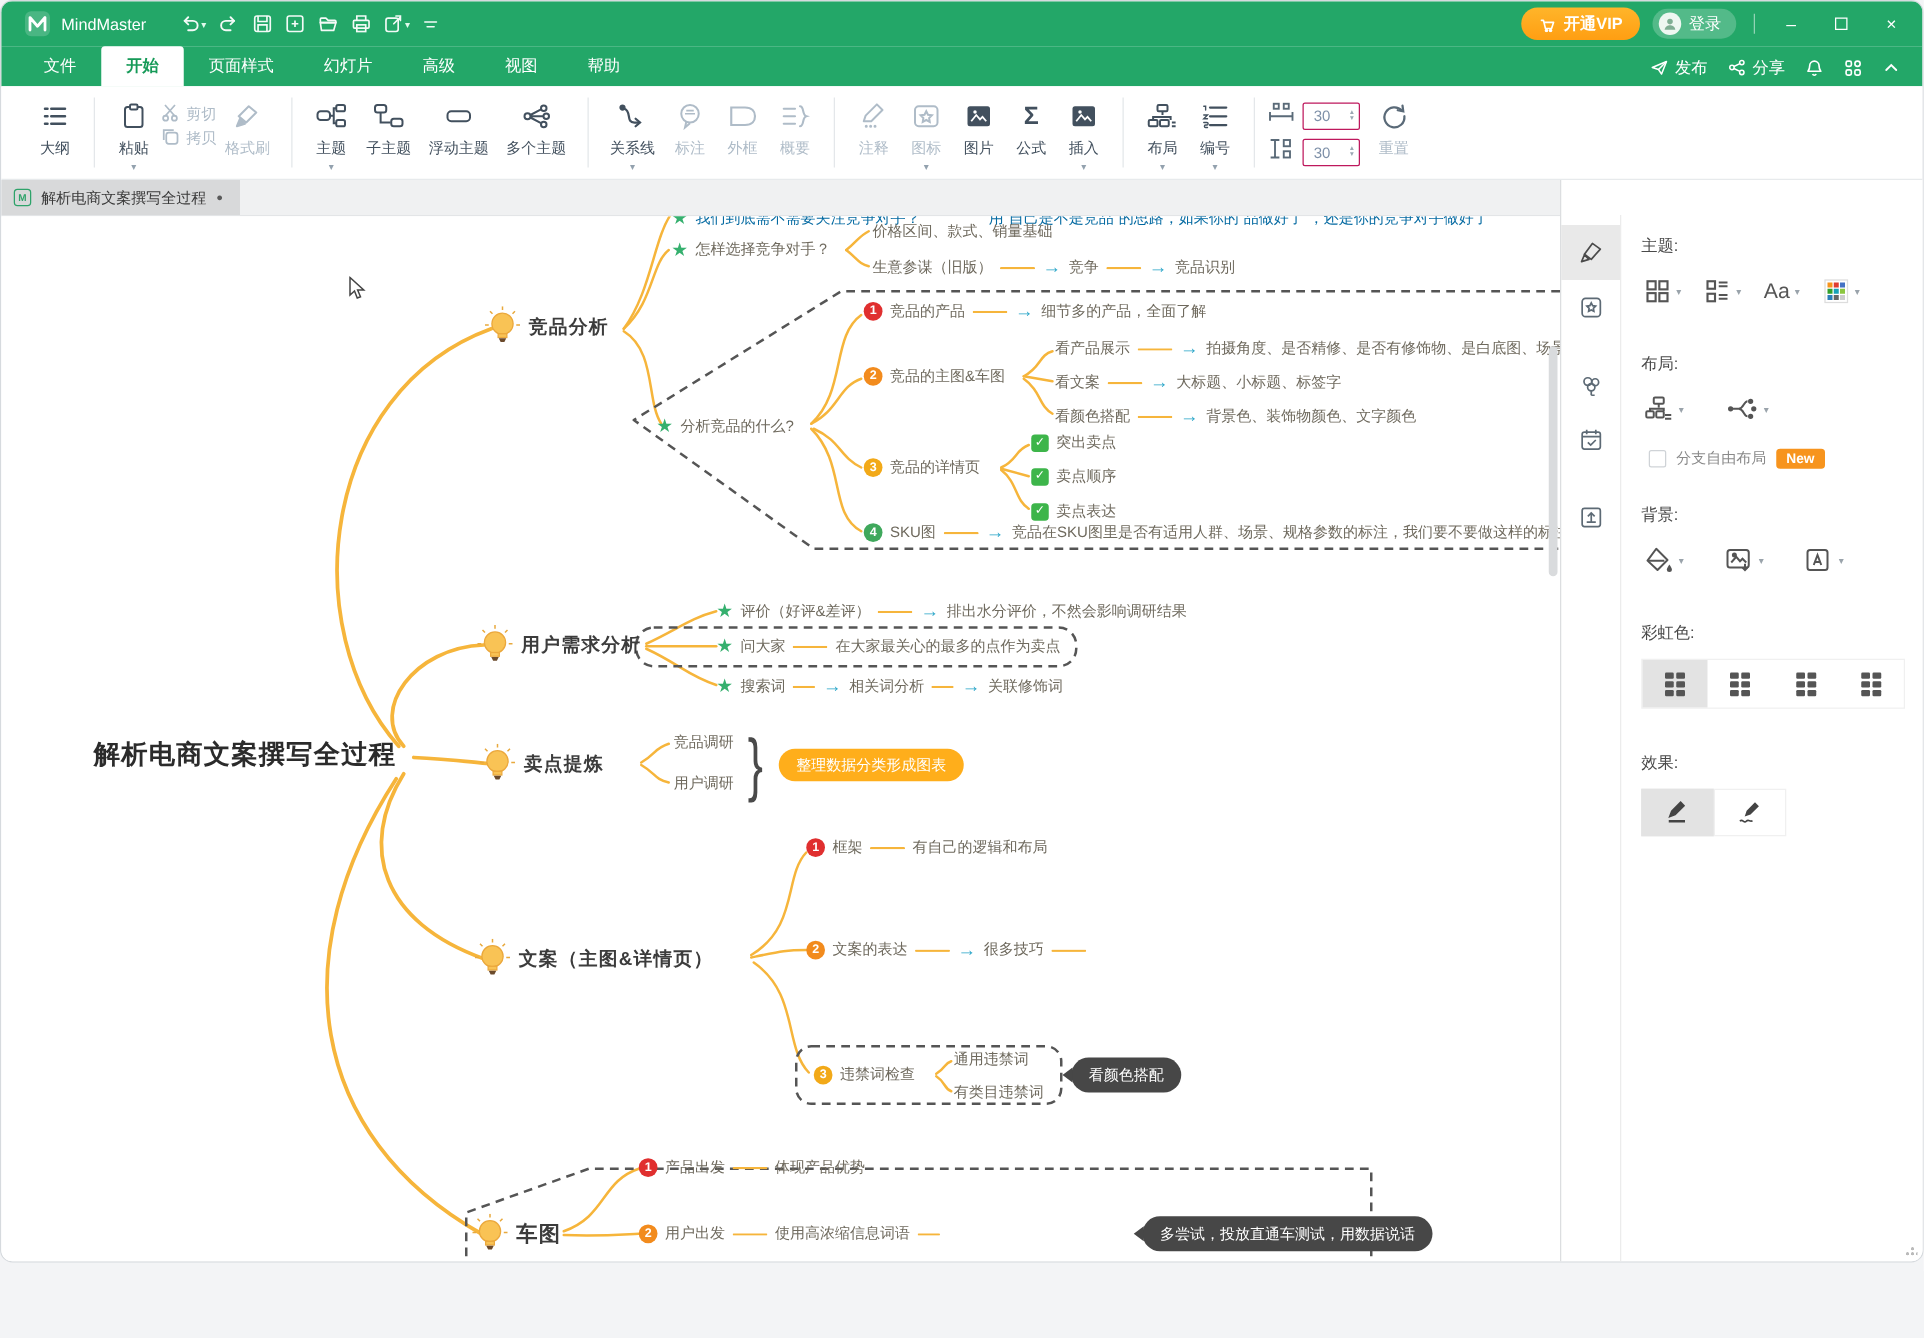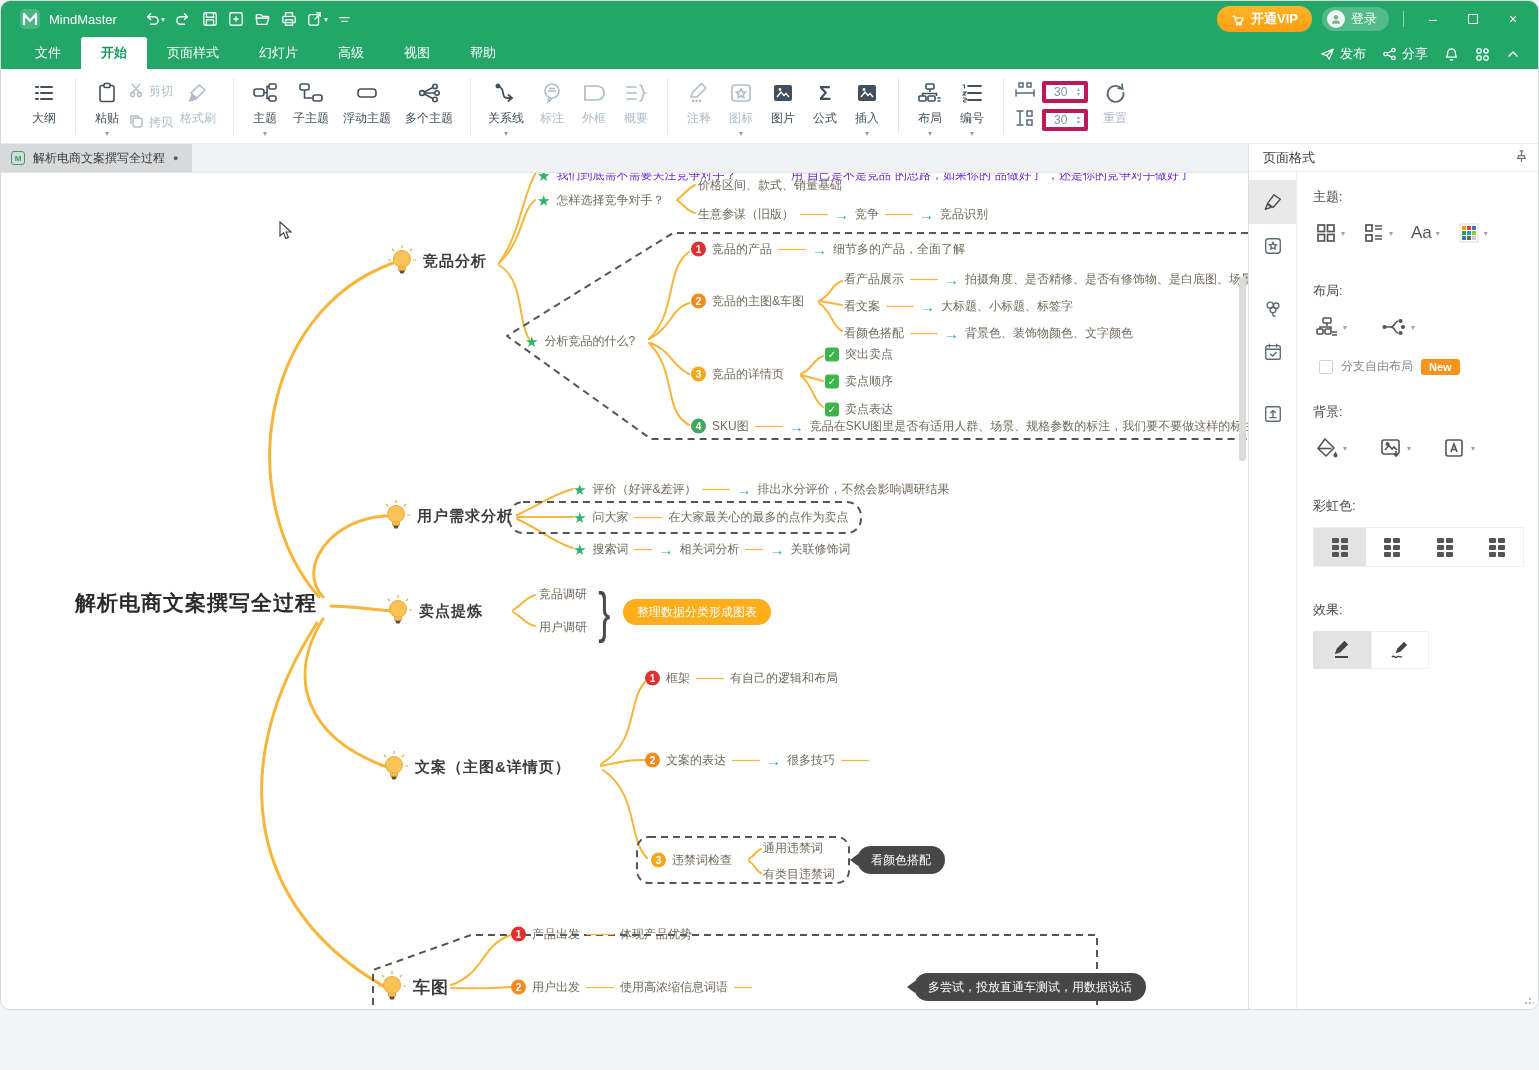--- a/index.html
+++ b/index.html
@@ -37,25 +37,25 @@
   .mr-item{display:flex;align-items:center;gap:5px;}
 
   
   .toolbar{position:absolute;left:0;top:68px;width:100%;height:75px;background:#fff;border-bottom:1px solid #e7eaec;display:flex;align-items:flex-start;padding:6px 6px 0 14px;}
   .tgroup{display:flex;align-items:flex-start;padding:0 8px;}
   .tdiv{width:1px;height:56px;background:#e4e7ea;margin:3px 2px 0;}
   .titem{display:flex;flex-direction:column;align-items:center;gap:4px;font-size:12px;color:var(--tool-dark);padding:5px 7px 0;min-width:42px;}
   .titem .ic{height:26px;display:flex;align-items:center;justify-content:center;}
   .titem.dis{color:var(--tool-dis);}
   .caret{font-size:8px;color:#93a1ae;line-height:5px;}
-  .stackcol{display:flex;flex-direction:column;gap:12px;padding-top:7px;}
+  .stackcol{display:flex;flex-direction:column;gap:0;padding-top:7px;}
   .srow{display:flex;align-items:center;gap:5px;font-size:12px;color:var(--tool-dis);}
   .spincol{display:flex;flex-direction:column;gap:6px;padding-top:6px;}
   .sprow{display:flex;align-items:center;gap:6px;}
-  .spinner{display:flex;align-items:center;border:4px solid #be185d;border-radius:2px;height:22px;width:46px;padding-left:8px;font-size:12px;color:#7E90A8;justify-content:space-between;}
+  .spinner{display:flex;align-items:center;border:1px solid #be185d;border-radius:2px;height:22px;width:46px;padding-left:8px;font-size:12px;color:#7E90A8;justify-content:space-between;}
   .spin-arrows{display:flex;flex-direction:column;font-size:6px;color:#9aa7b3;padding-right:4px;line-height:5px;}
   .sigma{font-size:20px;font-weight:bold;line-height:1;}
 
   
   .tabstrip{position:absolute;left:0;top:143px;width:1247px;height:29px;background:#f0f1f2;border-bottom:1px solid #e3e5e7;display:flex;align-items:stretch;}
   .doctab{display:flex;align-items:center;gap:8px;background:#d8d9da;padding:0 14px 0 10px;font-size:12px;color:#3a3a3a;max-width:250px;}
   .doctab .dot{color:#5a5a5a;font-size:9px;}
   .docicon{width:14px;height:14px;border:1.5px solid #2ea36a;border-radius:3px;color:#2ea36a;font-size:8px;display:flex;align-items:center;justify-content:center;font-weight:bold;}
 
   
@@ -70,21 +70,21 @@
   .star{color:var(--star);font-size:15px;line-height:1;flex:none;}
   .ncirc{width:15px;height:15px;border-radius:50%;color:#fff;font-size:10px;display:flex;align-items:center;justify-content:center;font-weight:bold;flex:none;}
   .c-red{background:#E02F2F;} .c-org{background:#F28B1D;} .c-amb{background:#F2A918;} .c-grn{background:#3FA85C;}
   .chkbox{width:14px;height:14px;background:var(--chk);border-radius:3px;color:#fff;font-size:10px;display:flex;align-items:center;justify-content:center;flex:none;}
   .center-topic{position:absolute;left:74px;top:416px;font-size:21px;font-weight:bold;color:#2b2b2b;letter-spacing:1px;}
   .pill{position:absolute;transform:translateY(-50%);border-radius:14px;color:#fff;font-size:12px;display:flex;align-items:center;justify-content:center;white-space:nowrap;padding:0 14px;height:26px;}
   .pill.orange{background:var(--pill-orange);}
   .pill.dark{background:var(--pill-dark);height:28px;border-radius:15px;}
   .pill .tri{position:absolute;left:-7px;width:0;height:0;border-top:6px solid transparent;border-bottom:6px solid transparent;border-right:8px solid var(--pill-dark);}
   .bigbrace{position:absolute;transform:translateY(-50%);font-size:56px;font-weight:300;color:#4a4a4a;transform:translateY(-50%) scaleX(.65);}
-  .faded{color:#6d28d9;}
+  .faded{color:#0369a1;}
   .col-list{position:absolute;font-size:12px;color:var(--txt);line-height:17px;}
   .col-list span{display:block;}
   .vscroll{position:absolute;right:2px;top:104px;width:7px;height:184px;background:#d9dbdd;border-radius:4px;}
   .hscroll{position:absolute;left:447px;top:845px;width:498px;height:9px;background:#c9cbcd;border-radius:5px;}
   .bulb{flex:none;display:flex;}
 
   
   .panel{position:absolute;left:1247px;top:143px;width:292px;height:885px;background:#fff;border-left:1px solid #dcdee0;}
   .panel-header{height:28px;display:flex;align-items:center;justify-content:space-between;padding:0 12px 0 14px;font-size:13px;color:#3c3c3c;border-bottom:1px solid #ededed;}
   .panel-body{position:absolute;left:0;top:28px;right:0;bottom:0;display:flex;}
@@ -818,27 +818,20 @@
     <div class="hscroll"></div>
 
     <span class="cursor">
       <svg width="18" height="20" viewBox="0 0 18 20">
           <path d="M1 1v14l3.6-3.2 2.2 5.6 2.6-1-2.3-5.4H12z" fill="#fff" stroke="#444" stroke-width="1.2"></path>
         </svg>
     </span>
   </div>
 
   <div class="panel">
-    <div class="panel-header">
-      <span>页面格式</span>
-      <span><svg width="13" height="13" viewBox="0 0 14 14" fill="none" stroke="#777" stroke-width="1.4">
-            <path d="M5 1h4M7 1v5M4 6h6l1 3H3z" fill="#fff"></path>
-            <path d="M7 9v4"></path>
-          </svg></span>
-    </div>
     <div class="panel-body">
       <div class="pstrip">
         <span class="pi sel">
             <svg width="20" height="20" viewBox="0 0 22 22" fill="none" stroke="#4a4a4a" stroke-width="1.5" stroke-linejoin="round">
               <path d="M12 3l7 5-8 9-6-4.5z"></path>
               <path d="M5 13l-2.5 6L9 17z"></path>
             </svg>
           </span>
         <span class="pi">
             <svg width="20" height="20" viewBox="0 0 22 22" fill="none" stroke="#5d6a75" stroke-width="1.5">

